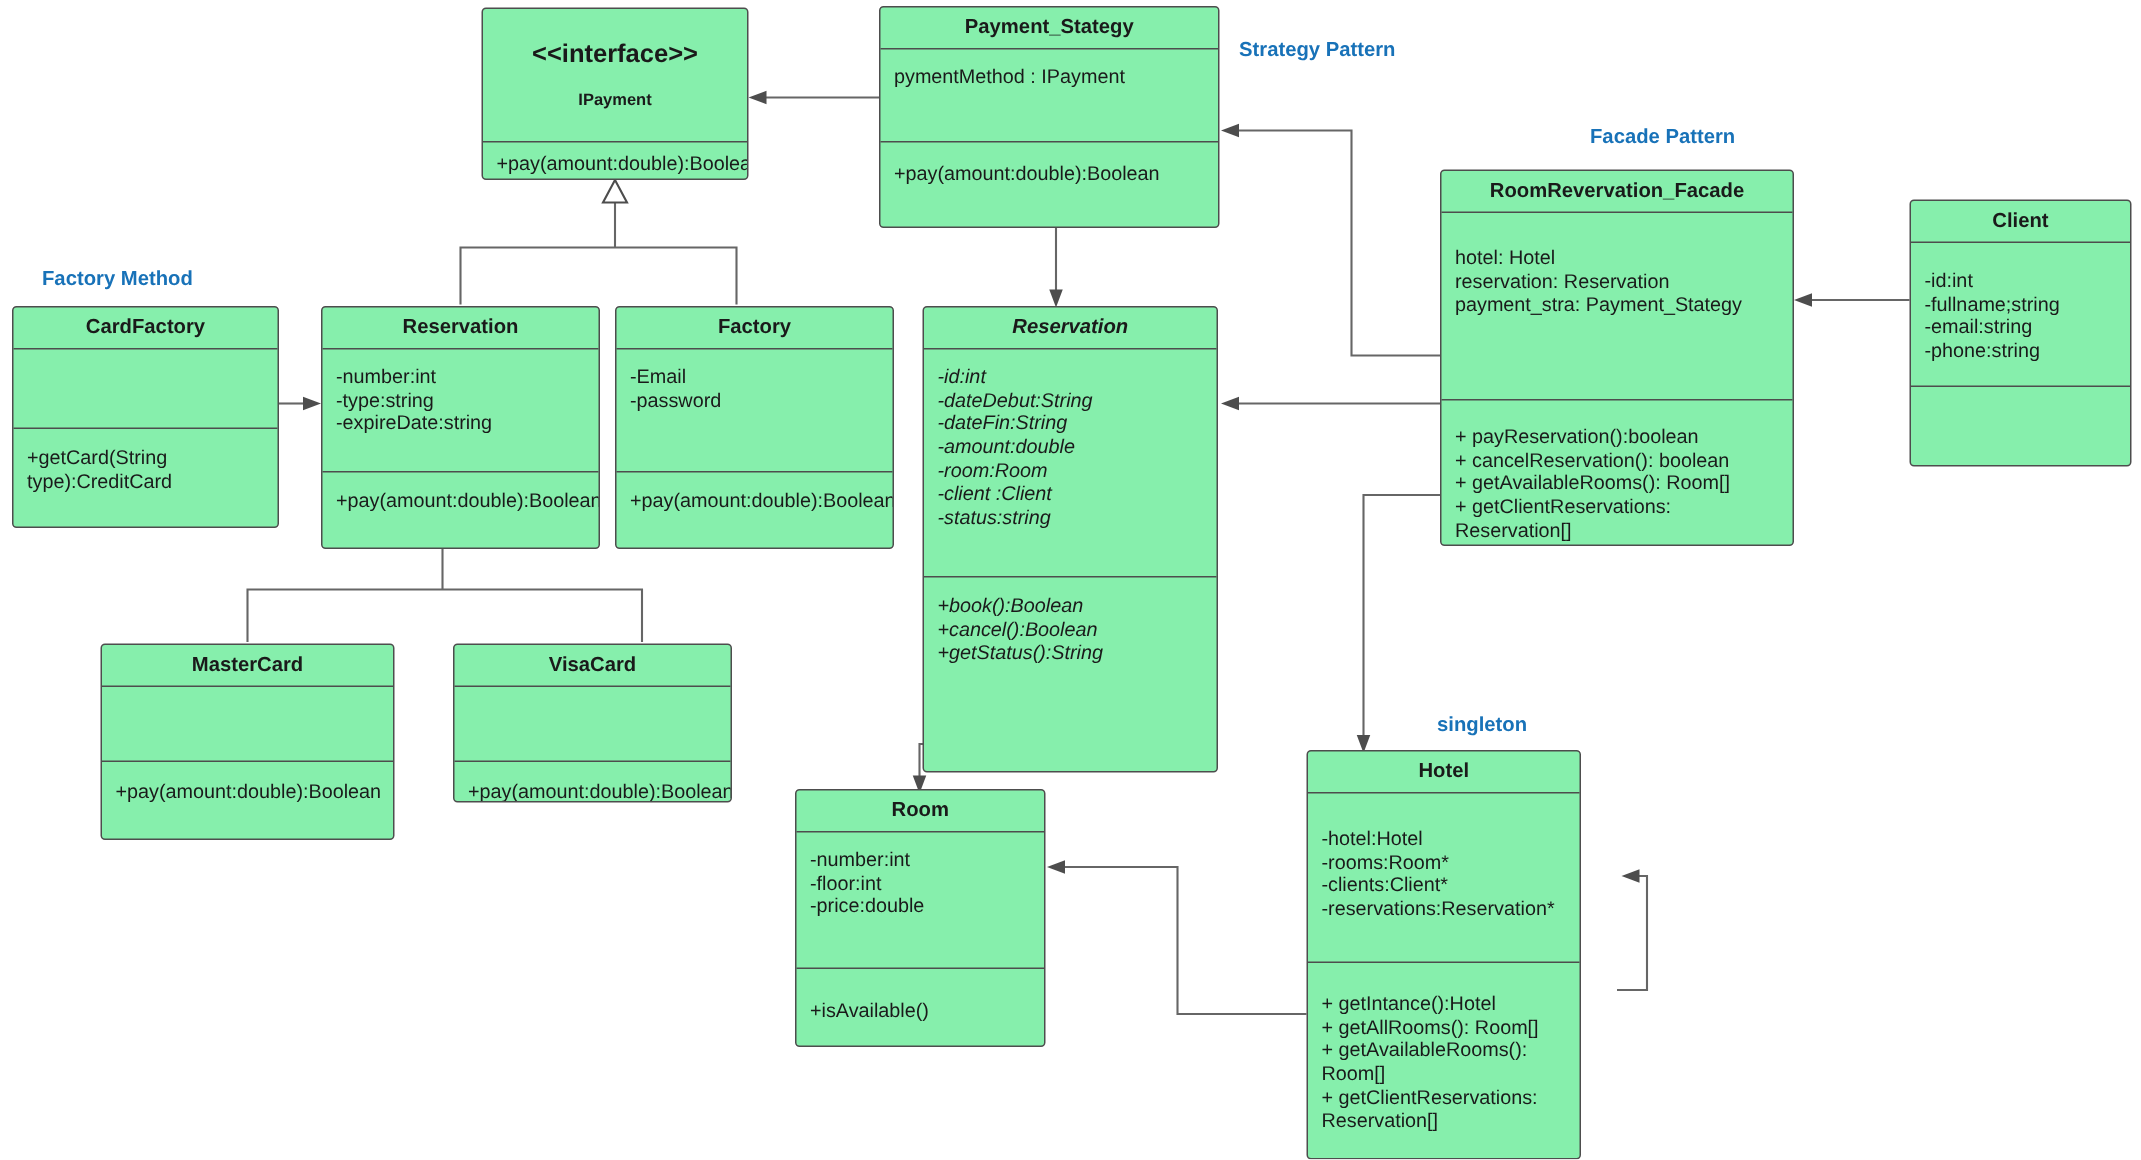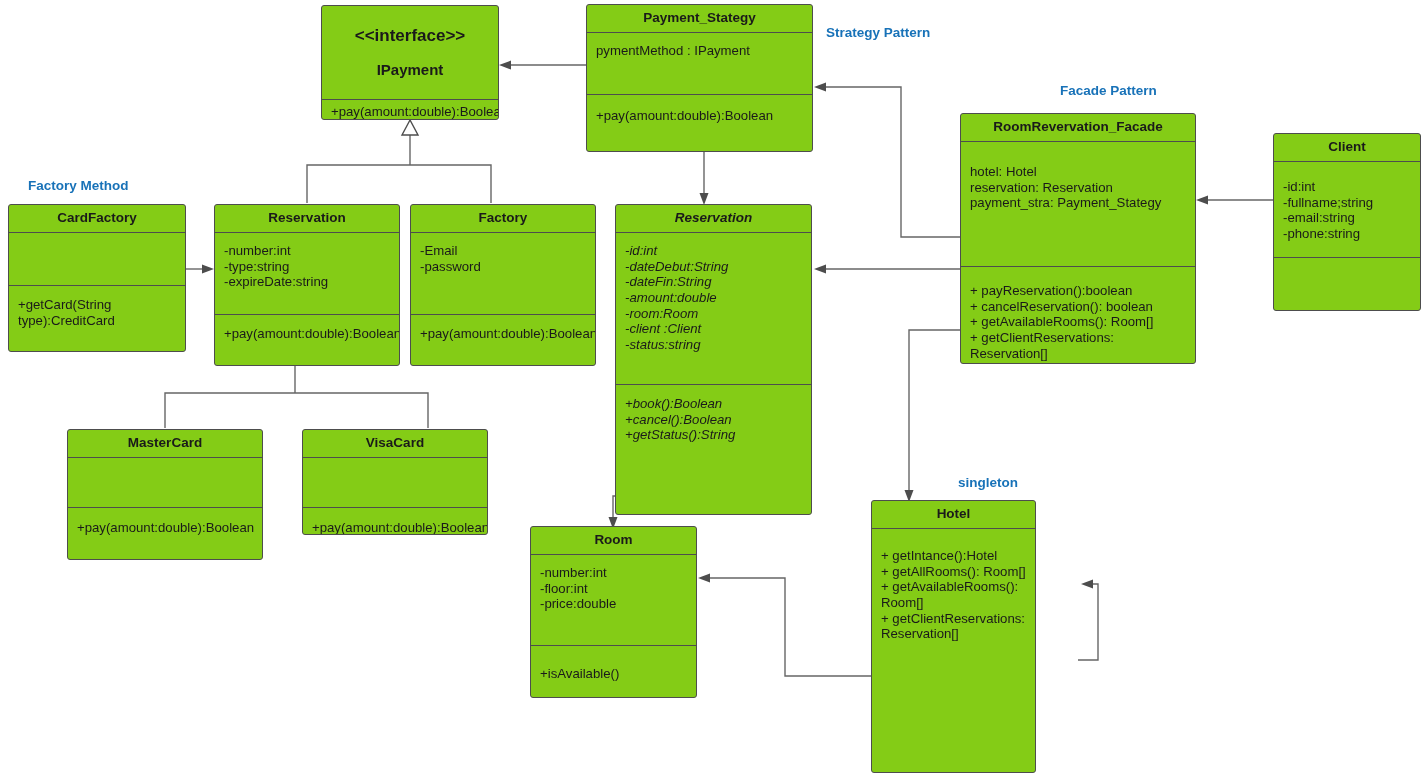--- a/index.html
+++ b/index.html
@@ -14,41 +14,41 @@
     height:773px;
     background:#ffffff;
     overflow:hidden;
   }
   
   .uml-class{
     position:absolute;
     box-sizing:border-box;
     border:1.6px solid #4d4d4d;
     border-radius:3px;
-    background:#84cc16;
+    background:#86efac;
     display:flex;
     flex-direction:column;
     z-index:5;
   }
   .uml-title{
     box-sizing:border-box;
     text-align:center;
     font-size:13.5px;
     font-weight:700;
     line-height:1.25;
     padding:5px 4px 5px 4px;
     border-bottom:1.6px solid #4d4d4d;
     white-space:pre-line;
   }
   .uml-title.iface{
     font-size:12px;
     padding:4px 4px 4px 4px;
   }
   .uml-title.iface .st{display:block;font-weight:700;font-size:17px;}
-  .uml-title.iface .nm{display:block;font-weight:700;font-size:15px;}
+  .uml-title.iface .nm{display:block;font-weight:700;font-size:11px;}
   .uml-attrs{
     box-sizing:border-box;
     flex:1 1 auto;
     padding:10px 8px 6px 9px;
     font-size:13.2px;
     line-height:1.19;
     border-bottom:1.6px solid #4d4d4d;
     white-space:pre-line;
     overflow:hidden;
   }
@@ -260,22 +260,26 @@
 
   <div class="uml-class" style="left:1273px;top:133px;width:148px;height:178px;">
     <div class="uml-title">Client</div>
     <div class="uml-attrs" style="flex:0 0 96px;padding-top:17px;">-id:int
 -fullname;string
 -email:string
 -phone:string</div>
     <div class="uml-ops empty"></div>
   </div>
 
-  <div class="uml-class" style="left:871px;top:500px;width:165px;height:273px;">
+  <div class="uml-class" style="left:871px;top:500px;width:183px;height:273px;">
     <div class="uml-title">Hotel</div>
+    <div class="uml-attrs" style="flex:0 0 113px;padding-top:22px;">-hotel:Hotel
+-rooms:Room*
+-clients:Client*
+-reservations:Reservation*</div>
     <div class="uml-ops" style="padding-top:19px;">+ getIntance():Hotel
 + getAllRooms(): Room[]
 + getAvailableRooms(): Room[]
 + getClientReservations:
 Reservation[]</div>
   </div>
 
 </div>
 
 </body></html>

